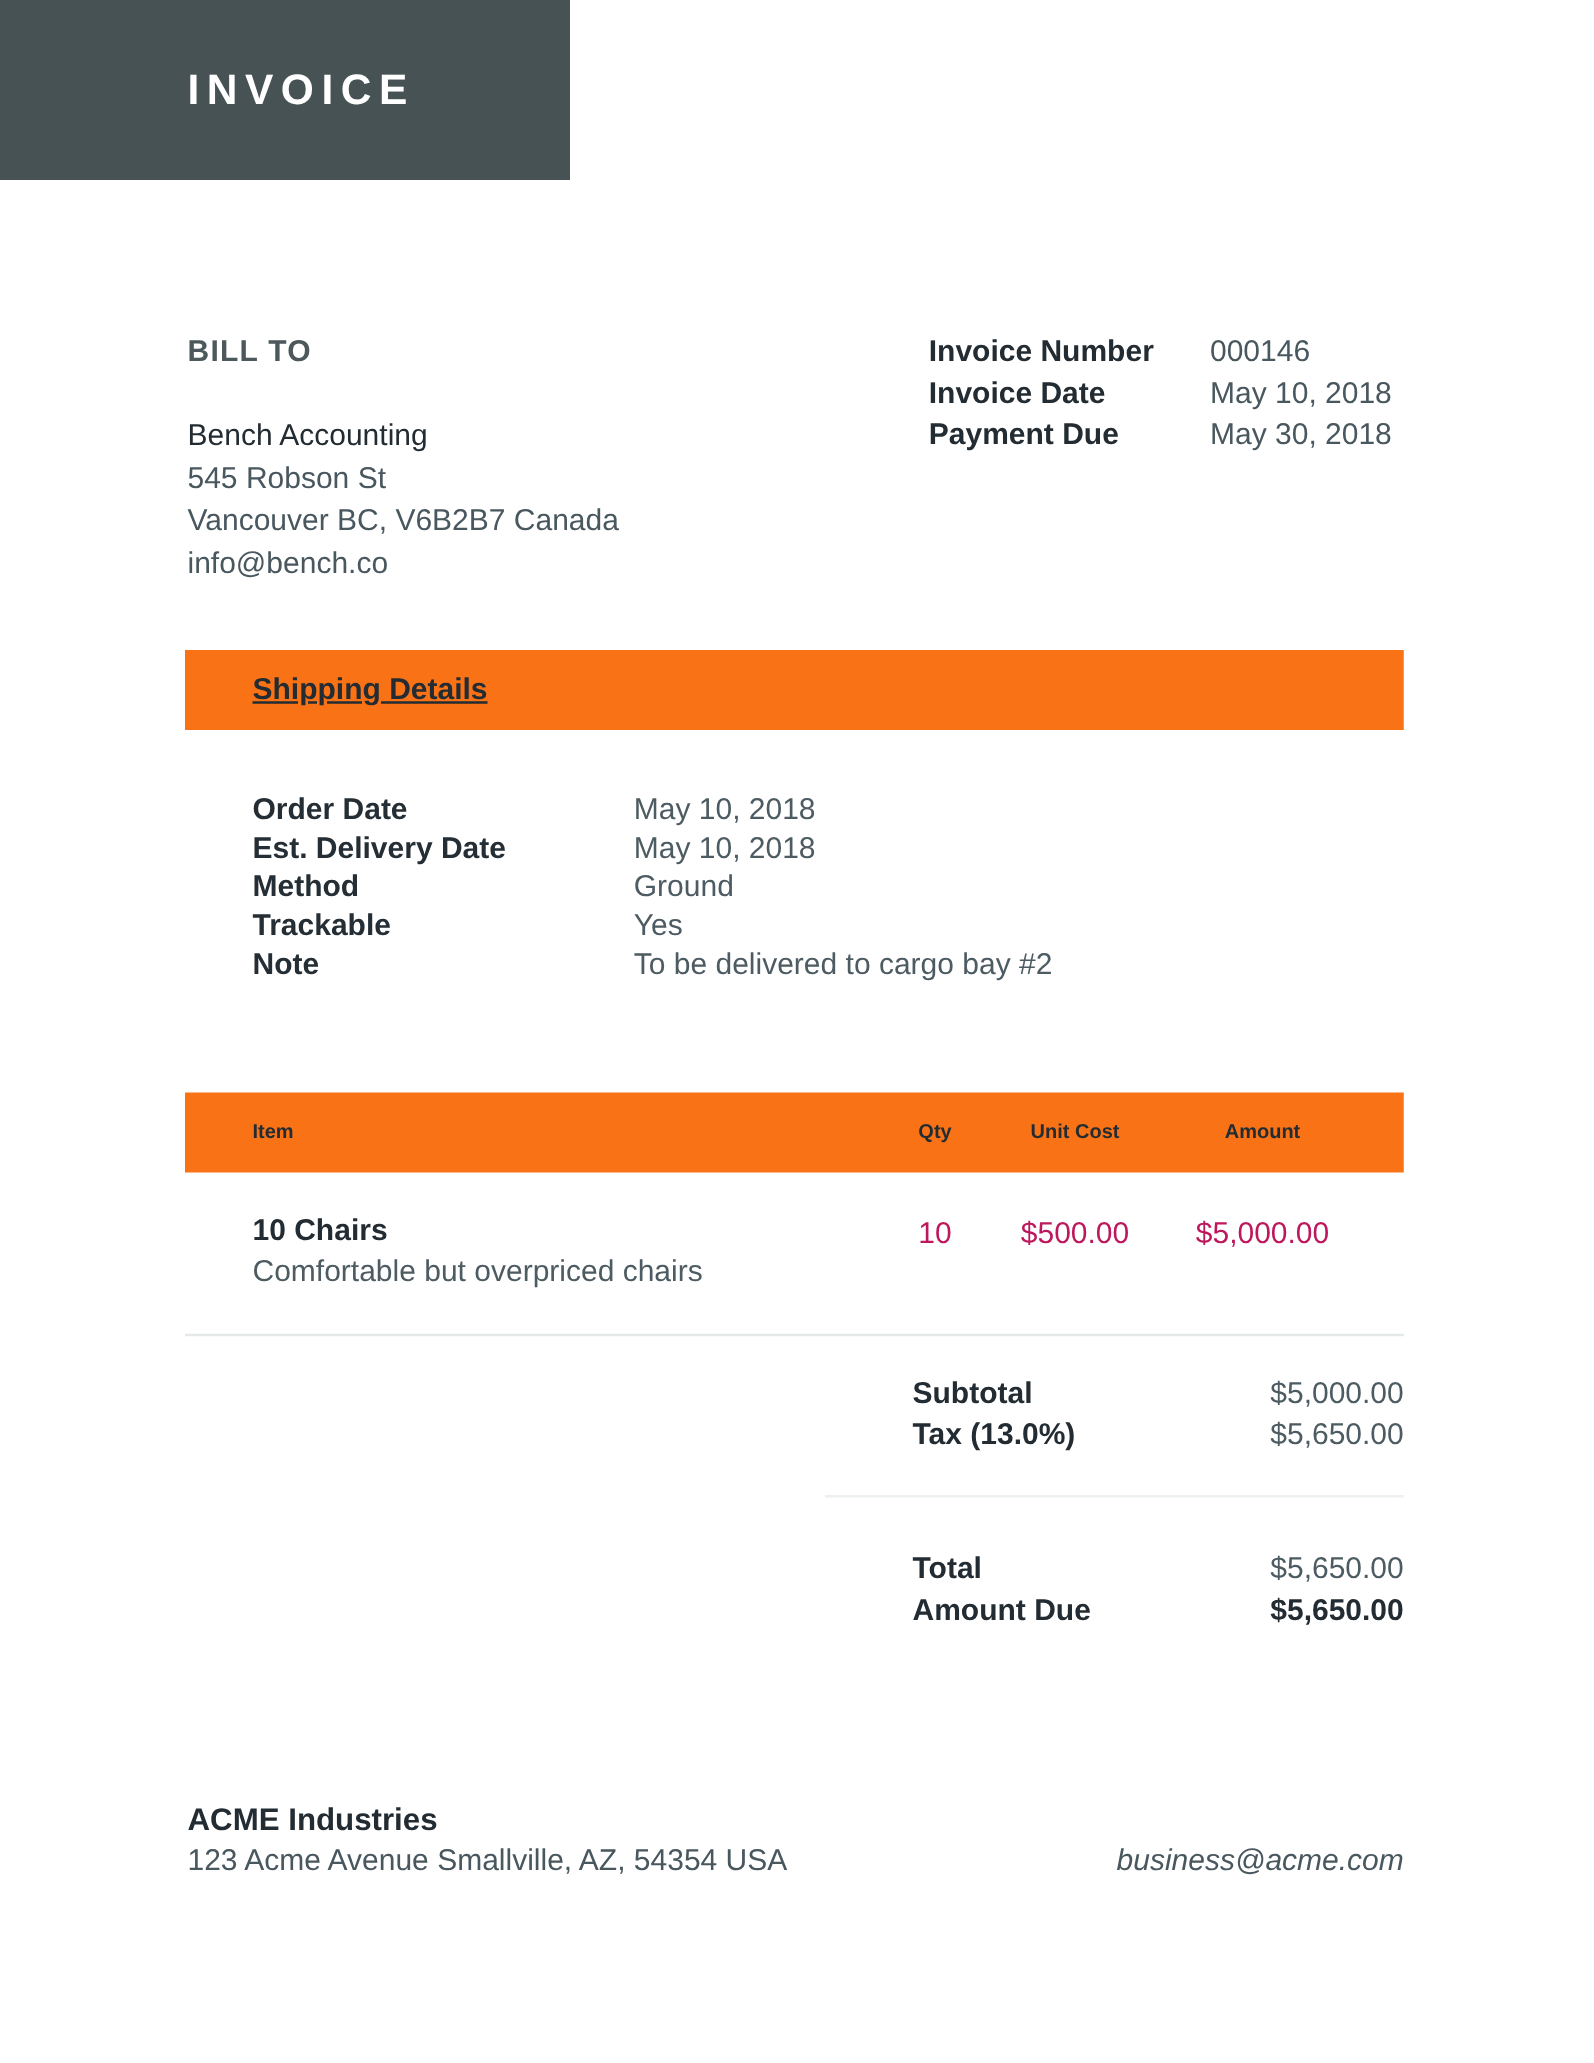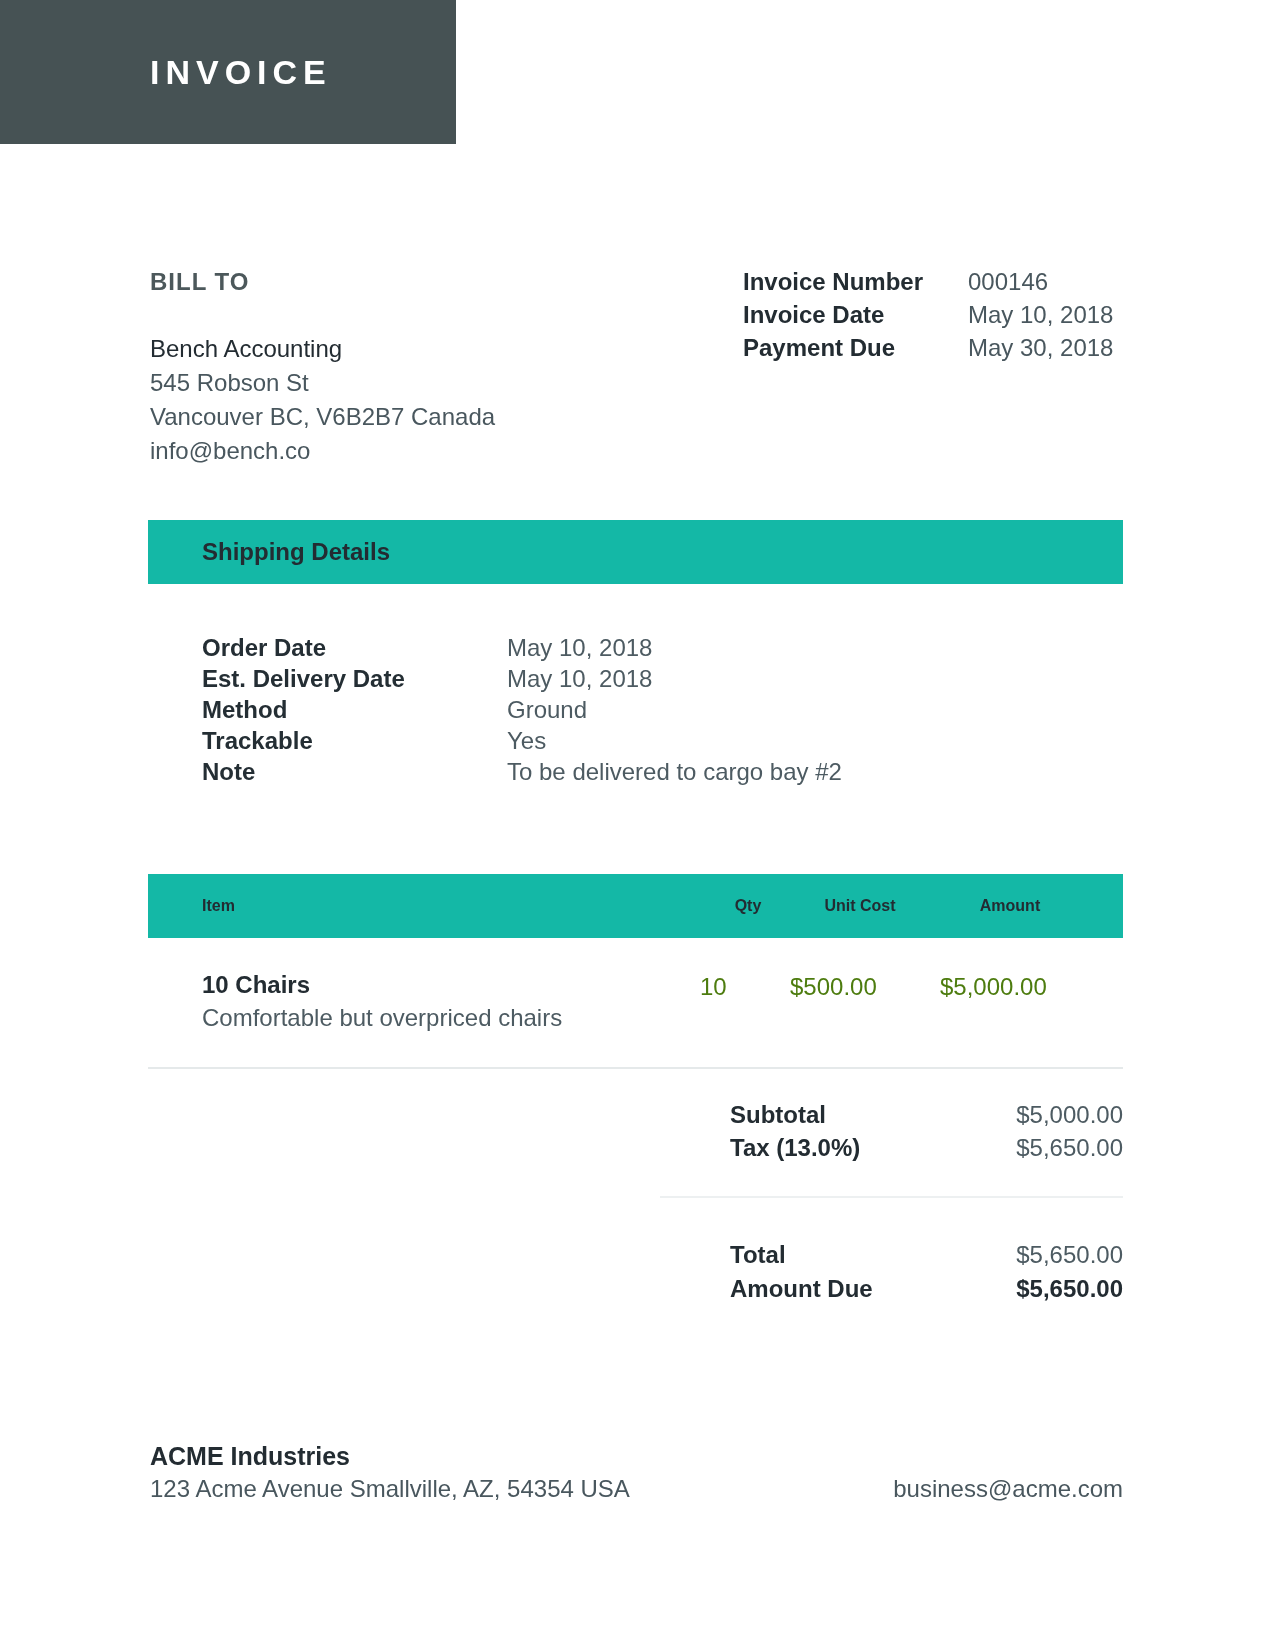--- a/index.html
+++ b/index.html
@@ -53,23 +53,24 @@
   .meta-block { left: 743px; top: 265px; }
   .meta-row { display: flex; height: 33px; align-items: center; }
   .meta-label { width: 225px; font-size: 24px; font-weight: bold; color: #232c32; }
   .meta-value { font-size: 24px; color: #49575e; white-space: nowrap; }
 
   
   .section-bar {
     position: absolute;
     left: 148px;
     width: 975px; height: 64px;
-    background: #14b8a6;
+    background: #f97316;
     display: flex;
     align-items: center;
+    text-decoration: underline;
   }
   .bar-shipping { top: 520px; }
   .bar-items { top: 874px; }
   .section-title {
     margin-left: 54px;
     font-size: 24px; font-weight: bold;
     color: #232c32;
     line-height: 1;
   }
 
@@ -87,42 +88,42 @@
   .col-unit { left: 642px; width: 140px; }
   .col-amount { left: 792px; width: 140px; }
 
   
   .item-text {
     left: 202px; top: 968px;
     font-size: 24px; line-height: 33px;
   }
   .item-name { font-weight: bold; color: #232c32; }
   .item-desc { color: #4d5b62; }
-  .cell { position: absolute; top: 974px; font-size: 24px; color: #4d7c0f; line-height: 1.1; }
+  .cell { position: absolute; top: 974px; font-size: 24px; color: #be185d; text-align: center; line-height: 1.1; }
   .cell-qty { left: 700px; width: 96px; }
   .cell-unit { left: 790px; width: 140px; }
   .cell-amount { left: 940px; width: 140px; }
 
   
   .divider1 { left: 148px; top: 1067px; width: 975px; height: 2px; background: #e5e9ea; }
   .divider2 { left: 660px; top: 1196px; width: 463px; height: 2px; background: #edf0f1; }
 
   
   .tot-label { position: absolute; left: 730px; font-size: 24px; font-weight: bold; color: #232c32; line-height: 30px; }
   .tot-value { position: absolute; right: 152px; font-size: 24px; color: #4d5b62; line-height: 30px; text-align: right; }
   .tot-value.bold { font-weight: bold; color: #232c32; }
   .row-subtotal { top: 1100px; }
   .row-tax { top: 1133px; }
   .row-total { top: 1240px; }
   .row-due { top: 1274px; }
 
   
   .footer-company { left: 150px; top: 1441px; font-size: 25px; font-weight: bold; color: #232c32; line-height: 30px; }
   .footer-address { left: 150px; top: 1474px; font-size: 24px; color: #49575e; line-height: 30px; }
-  .footer-email { right: 152px; top: 1474px; font-size: 24px; color: #49575e; line-height: 30px; text-align: right; }
+  .footer-email { right: 152px; top: 1474px; font-size: 24px; color: #49575e; line-height: 30px; text-align: right; font-style: italic; }
 </style>
 </head>
 <body>
 
 <div class="page">
 
   <div class="banner">
     <div class="banner-title">INVOICE</div>
   </div>
 

